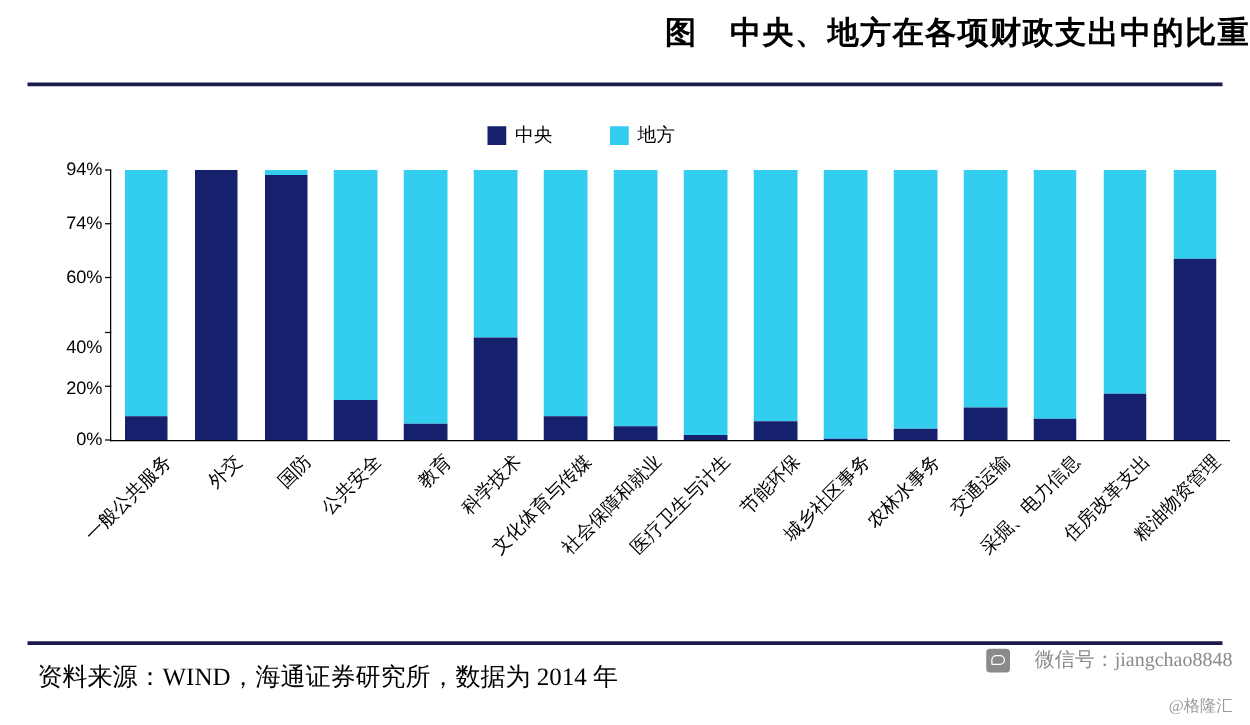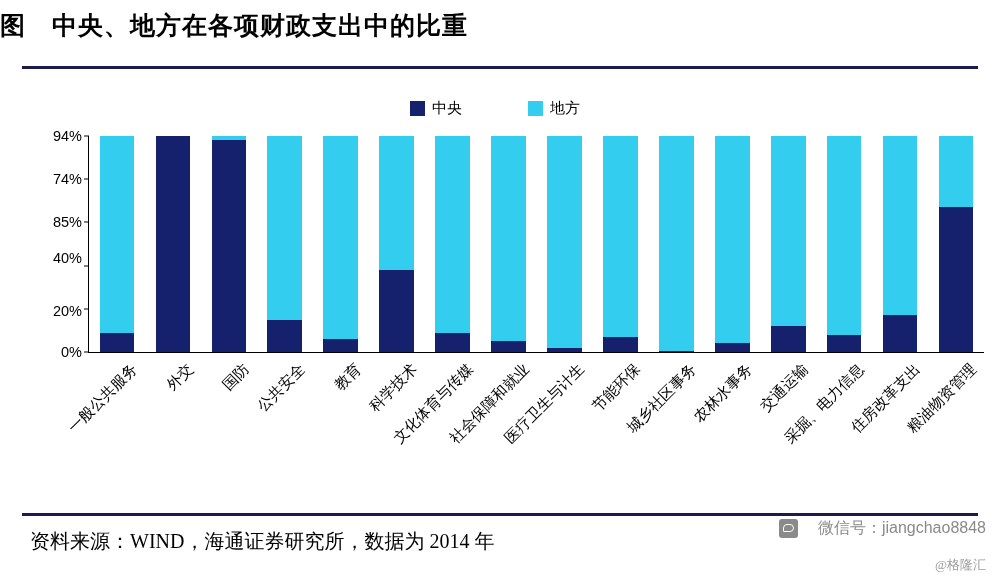--- a/index.html
+++ b/index.html
@@ -23,21 +23,21 @@
   }
   
   .title-bar {
     position: absolute;
     left: 0;
     top: 0;
     width: 1000px;
     height: 50px;
     display: flex;
     align-items: center;
-    justify-content: flex-start;
+    justify-content: flex-end;
   }
   .title-text {
     font-family: "Liberation Serif", serif;
     font-size: 25px;
     font-weight: bold;
     letter-spacing: 1px;
     color: #000;
     white-space: pre;
   }
   .rule-top {
@@ -62,21 +62,20 @@
     left: 390px;
     top: 99px;
     display: flex;
     align-items: center;
     gap: 46px;
   }
   .legend-item {
     display: flex;
     align-items: center;
     gap: 7px;
-    margin-left: 20px;
   }
   .legend-swatch {
     width: 15px;
     height: 15px;
     display: inline-block;
   }
   .legend-label {
     font-family: "Liberation Sans", sans-serif;
     font-size: 15px;
     color: #000;
@@ -176,21 +175,21 @@
   }
   .wm {
     position: absolute;
     right: 14px;
     top: 518px;
     display: flex;
     align-items: center;
     gap: 20px;
     color: #8a8a8a;
     font-size: 16px;
-    font-family: Liberation Sans, sans-serif;
+    font-family: Liberation Serif, serif;
   }
   .wm-logo {
     width: 19px;
     height: 19px;
     border-radius: 3px;
     background: #8a8a8a;
     position: relative;
   }
   .wm-logo::after {
     content: "";
@@ -329,23 +328,23 @@
           <div class="bar">
             <div class="seg-local" style="height: 33%; background: rgb(51, 205, 240);"></div>
             <div class="seg-central" style="height: 67%; background: rgb(22, 33, 110);"></div>
           </div>
         </div>
       </div>
   <div class="ytick-label" style="top: 216px;">0%</div>
       <div class="ytick-mark" style="top: 216px;"></div>
       <div class="ytick-label" style="top: 175px;">20%</div>
       <div class="ytick-mark" style="top: 172.8px;"></div>
-      <div class="ytick-label" style="top: 122px;">40%</div>
+      <div class="ytick-label" style="top: 142px;">40%</div>
       <div class="ytick-mark" style="top: 129.6px;"></div>
-      <div class="ytick-label" style="top: 86.4px;">85%</div>
+      <div class="ytick-label" style="top: 86.4px;">60%</div>
       <div class="ytick-mark" style="top: 86.4px;"></div>
       <div class="ytick-label" style="top: 43.2px;">74%</div>
       <div class="ytick-mark" style="top: 43.2px;"></div>
       <div class="ytick-label" style="top: 0px;">94%</div>
       <div class="ytick-mark" style="top: 0px;"></div>
     </div>
 
   <div id="xlabels">
       <div class="xlabel" style="left: 39.9688px; top: 4px; transform: translateX(-100%) rotate(-45deg); transform-origin: right top;"><span class="xlabel-inner">一般公共服务</span></div>
       <div class="xlabel" style="left: 95.9062px; top: 4px; transform: translateX(-100%) rotate(-45deg); transform-origin: right top;"><span class="xlabel-inner">外交</span></div>

